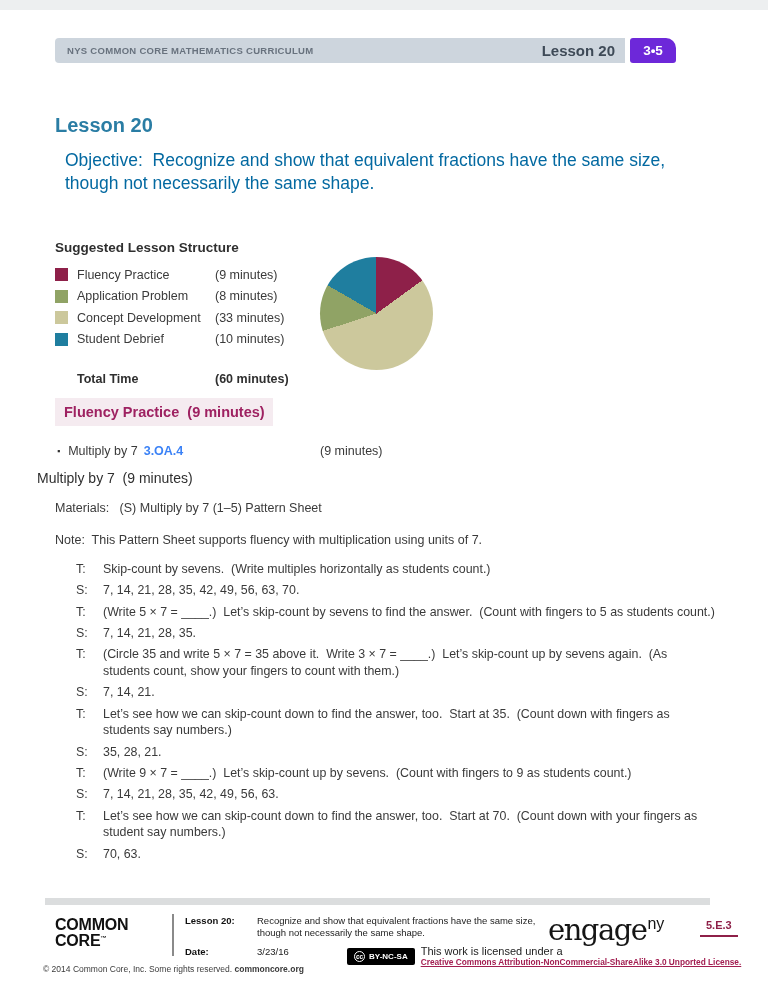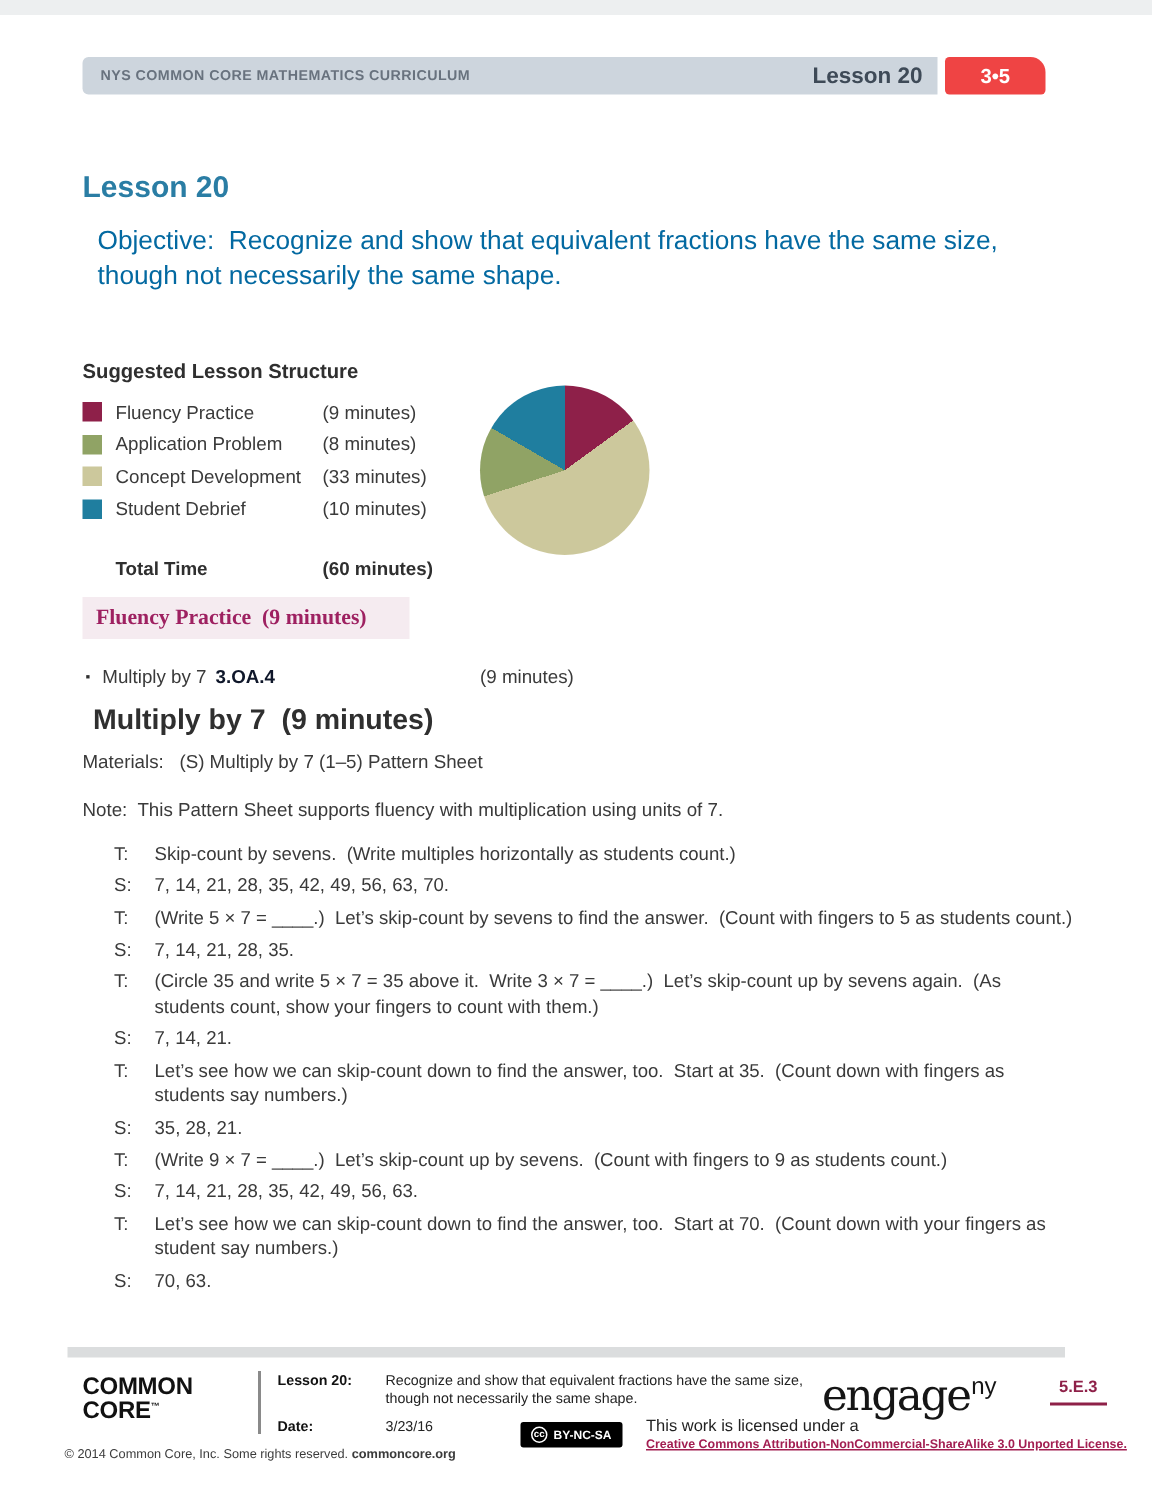--- a/index.html
+++ b/index.html
@@ -14,22 +14,22 @@
 
   
   .header-bar {
     position:absolute; top:38px; left:55px; width:570px; height:25px;
     background:#cdd5dd; border-radius:4px 0 0 4px;
     display:flex; align-items:center; justify-content:space-between; padding:0 10px 0 12px;
   }
   .hdr-curriculum { font-size:9.5px; font-weight:bold; color:#68727e; letter-spacing:.3px; }
   .hdr-lesson { font-size:15px; font-weight:bold; color:#3e4a57; }
   .hdr-badge {
-    position:absolute; top:38px; left:630px; width:67px; height:25px;
-    background:#ef4444; border-radius:3px 10px 3px 3px;
+    position:absolute; top:38px; left:630px; width:46px; height:25px;
+    background:#6d28d9; border-radius:3px 10px 3px 3px;
     display:flex; align-items:center; justify-content:center;
     color:#fff; font-size:13.5px; font-weight:bold;
   }
 
   
   .lesson-title { position:absolute; top:114px; left:55px; font-size:20px; font-weight:bold; color:#2a7da4; }
   .objective { position:absolute; top:149px; left:55px; width:620px; font-size:17.5px; line-height:1.32; color:#0369a1;margin-left:10px; }
 
   
   .structure-heading { position:absolute; top:240px; left:55px; font-size:13.5px; font-weight:bold; color:#2f2f2f; }
@@ -39,27 +39,27 @@
   .legend-total { margin-top:18px; font-weight:bold; color:#2f2f2f; }
   .pie {
     position:absolute; top:257px; left:320px; width:113px; height:113px; border-radius:50%;
     background:#ccc89c;
   }
 
   
   .band {
     position:absolute; top:398px; left:55px; width:218px; height:28px;
     background:#f5ebf0; color:#9e2161; font-size:14.5px; font-weight:bold;
-    line-height:28px; padding-left:9px;font-family:Liberation Serif, serif;
+    line-height:28px; padding-left:9px;
   }
   .bullet-row { position:absolute; top:444px; left:57px; width:660px; font-size:12.5px; color:#3a3a3a; }
   .bullet-glyph { font-size:9px; vertical-align:1px; margin-right:8px; color:#2f2f2f; }
-  .std-bold { font-weight:bold; margin-left:6px; color:#0f172a; }
+  .std-bold { font-weight:bold; margin-left:6px; color:#3b82f6; }
   .bullet-time { position:absolute; left:263px; top:0; }
-  .multiply-heading { position:absolute; top:470px; left:62px; font-size:19px; font-weight:bold; color:#2f2f2f; }
+  .multiply-heading { position:absolute; top:470px; left:37px; font-size:14px; font-weight:normal; color:#2f2f2f; }
   .materials { position:absolute; top:501px; left:55px; font-size:12.5px; }
   .note { position:absolute; top:533px; left:55px; font-size:12.5px; }
 
   
   .dialogue { position:absolute; top:561px; left:76px; width:640px; }
   .dlg-row { display:grid; grid-template-columns:27px 1fr; margin-bottom:4.5px; font-size:12.4px; line-height:16.8px; color:#3a3a3a; }
   .dlg-speaker { }
   .dlg-text { white-space:pre-wrap; }
 
   
@@ -68,21 +68,21 @@
   .cc-logo { position:absolute; left:0; top:6px; font-size:16px; font-weight:900; line-height:.98; color:#111; letter-spacing:-.2px; }
   .cc-logo .tm { font-size:6px; vertical-align:6px; font-weight:bold; }
   .v-divider { position:absolute; left:117px; top:3px; width:1.5px; height:42px; background:#8a8a8a; }
   .meta { position:absolute; left:130px; top:4px; display:grid; grid-template-columns:72px 283px; row-gap:6px; font-size:9.5px; line-height:1.3; color:#222; }
   .meta-label { font-weight:bold; color:#111; }
   .engage { position:absolute; left:493px; top:2px; font-family:"DejaVu Serif", serif; font-size:29px; color:#151515; letter-spacing:-1.5px; }
   .engage .ny { font-family:"Liberation Sans", sans-serif; font-weight:normal; font-size:16px; position:relative; top:-11px; letter-spacing:0; margin-left:1px; }
   .page-ref { position:absolute; left:645px; top:8px; color:#8e2048; font-weight:bold; font-size:11px; border-bottom:2px solid #8e2048; padding:0 6px 4px 6px; }
   .copyright { position:absolute; top:964px; left:43px; font-size:8.5px; color:#3b3b3b; }
   .copyright b { font-weight:bold; }
-  .license { position:absolute; top:945px; left:347px; display:flex; gap:16px; align-items:flex-start; }
+  .license { position:absolute; top:945px; left:347px; display:flex; gap:6px; align-items:flex-start; }
   .cc-badge {
     background:#000; color:#fff; display:inline-flex; align-items:center; gap:4px;
     padding:3px 7px; border-radius:2px; font-size:8px; font-weight:bold; margin-top:3px;
   }
   .cc-circle { width:11px; height:11px; border:1px solid #fff; border-radius:50%; display:inline-flex; align-items:center; justify-content:center; font-size:6.5px; font-weight:bold; }
   .license-text { display:flex; flex-direction:column; }
   .license-intro { font-size:11px; color:#222; }
   .license-link { font-size:8.3px; color:#a21e51; font-weight:bold; text-decoration:underline; }
 </style>
 </head>

